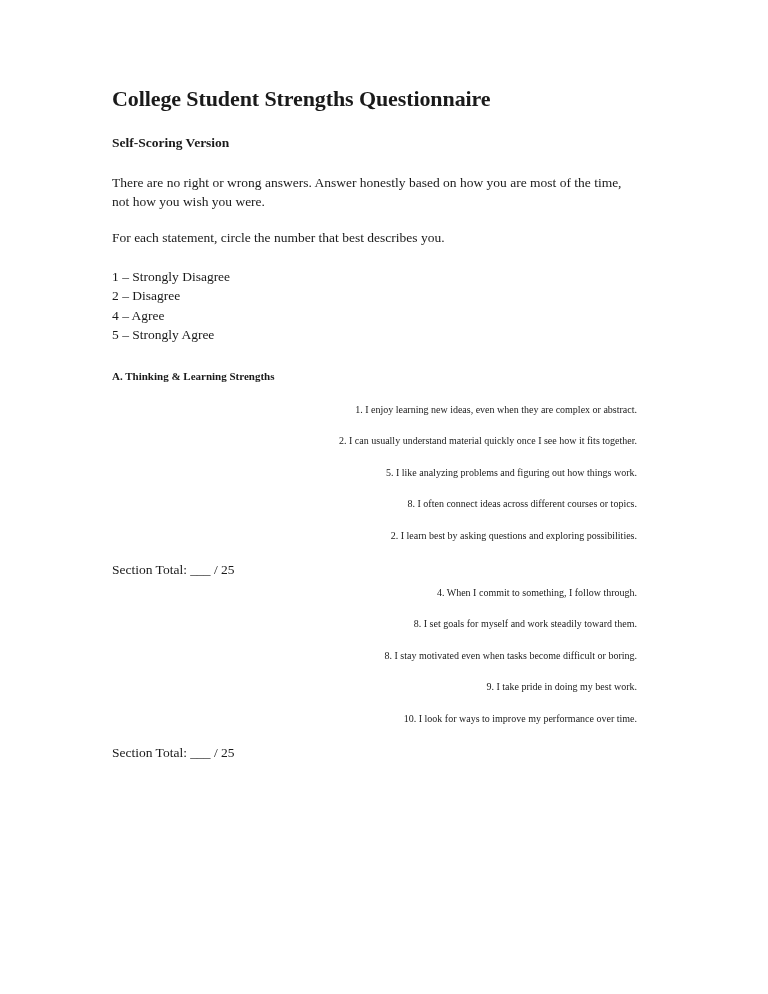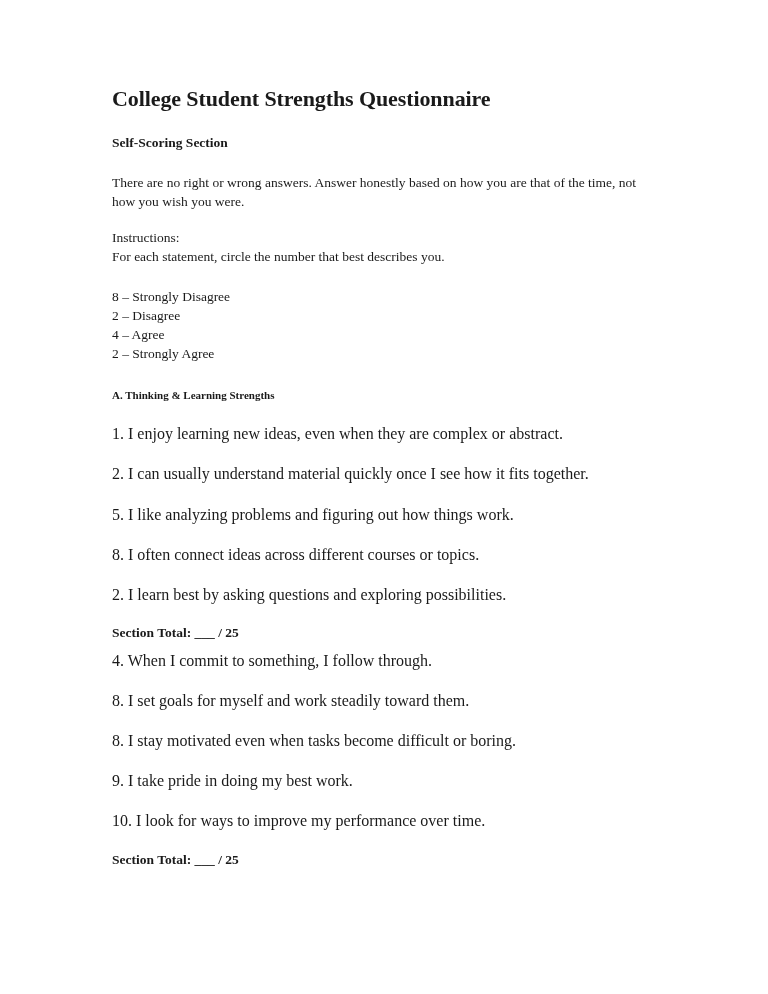--- a/index.html
+++ b/index.html
@@ -55,53 +55,53 @@
     font-size: 13.5px;
     line-height: 1.42;
   }
   .section-heading {
     font-size: 11px;
     font-weight: bold;
     line-height: 1.25;
     margin: 26px 0 19px 0;
   }
   .question {
-    font-size: 16px;
+    font-size: 10px;
     line-height: 1.45;
     margin: 0 0 17px 0;
+    text-align: right;
   }
   .section-total {
     font-size: 13.5px;
-    font-weight: bold;
+    font-weight: normal;
     line-height: 1.45;
     margin: 0 0 6px 0;
   }
 </style>
 </head>
 <body>
 
 <div class="page">
 
   <h1 class="doc-title">College Student Strengths Questionnaire</h1>
 
-  <p class="doc-subtitle">Self-Scoring Section</p>
+  <p class="doc-subtitle">Self-Scoring Version</p>
 
 
-  <p class="para">There are no right or wrong answers. Answer honestly based on how you are that of the time, not how you wish you were.</p>
+  <p class="para">There are no right or wrong answers. Answer honestly based on how you are most of the time, not how you wish you were.</p>
 
   <div class="para-block">
-    <div class="line">Instructions:</div>
     <div class="line">For each statement, circle the number that best describes you.</div>
   </div>
 
   <ul class="scale-list">
-    <li>8 – Strongly Disagree</li>
+    <li>1 – Strongly Disagree</li>
     <li>2 – Disagree</li>
     <li>4 – Agree</li>
-    <li>2 – Strongly Agree</li>
+    <li>5 – Strongly Agree</li>
   </ul>
 
   <section>
     <h2 class="section-heading">A. Thinking &amp; Learning Strengths</h2>
     <p class="question">1. I enjoy learning new ideas, even when they are complex or abstract.</p>
     <p class="question">2. I can usually understand material quickly once I see how it fits together.</p>
     <p class="question">5. I like analyzing problems and figuring out how things work.</p>
     <p class="question">8. I often connect ideas across different courses or topics.</p>
     <p class="question">2. I learn best by asking questions and exploring possibilities.</p>
     <p class="section-total">Section Total: ___ / 25</p>

